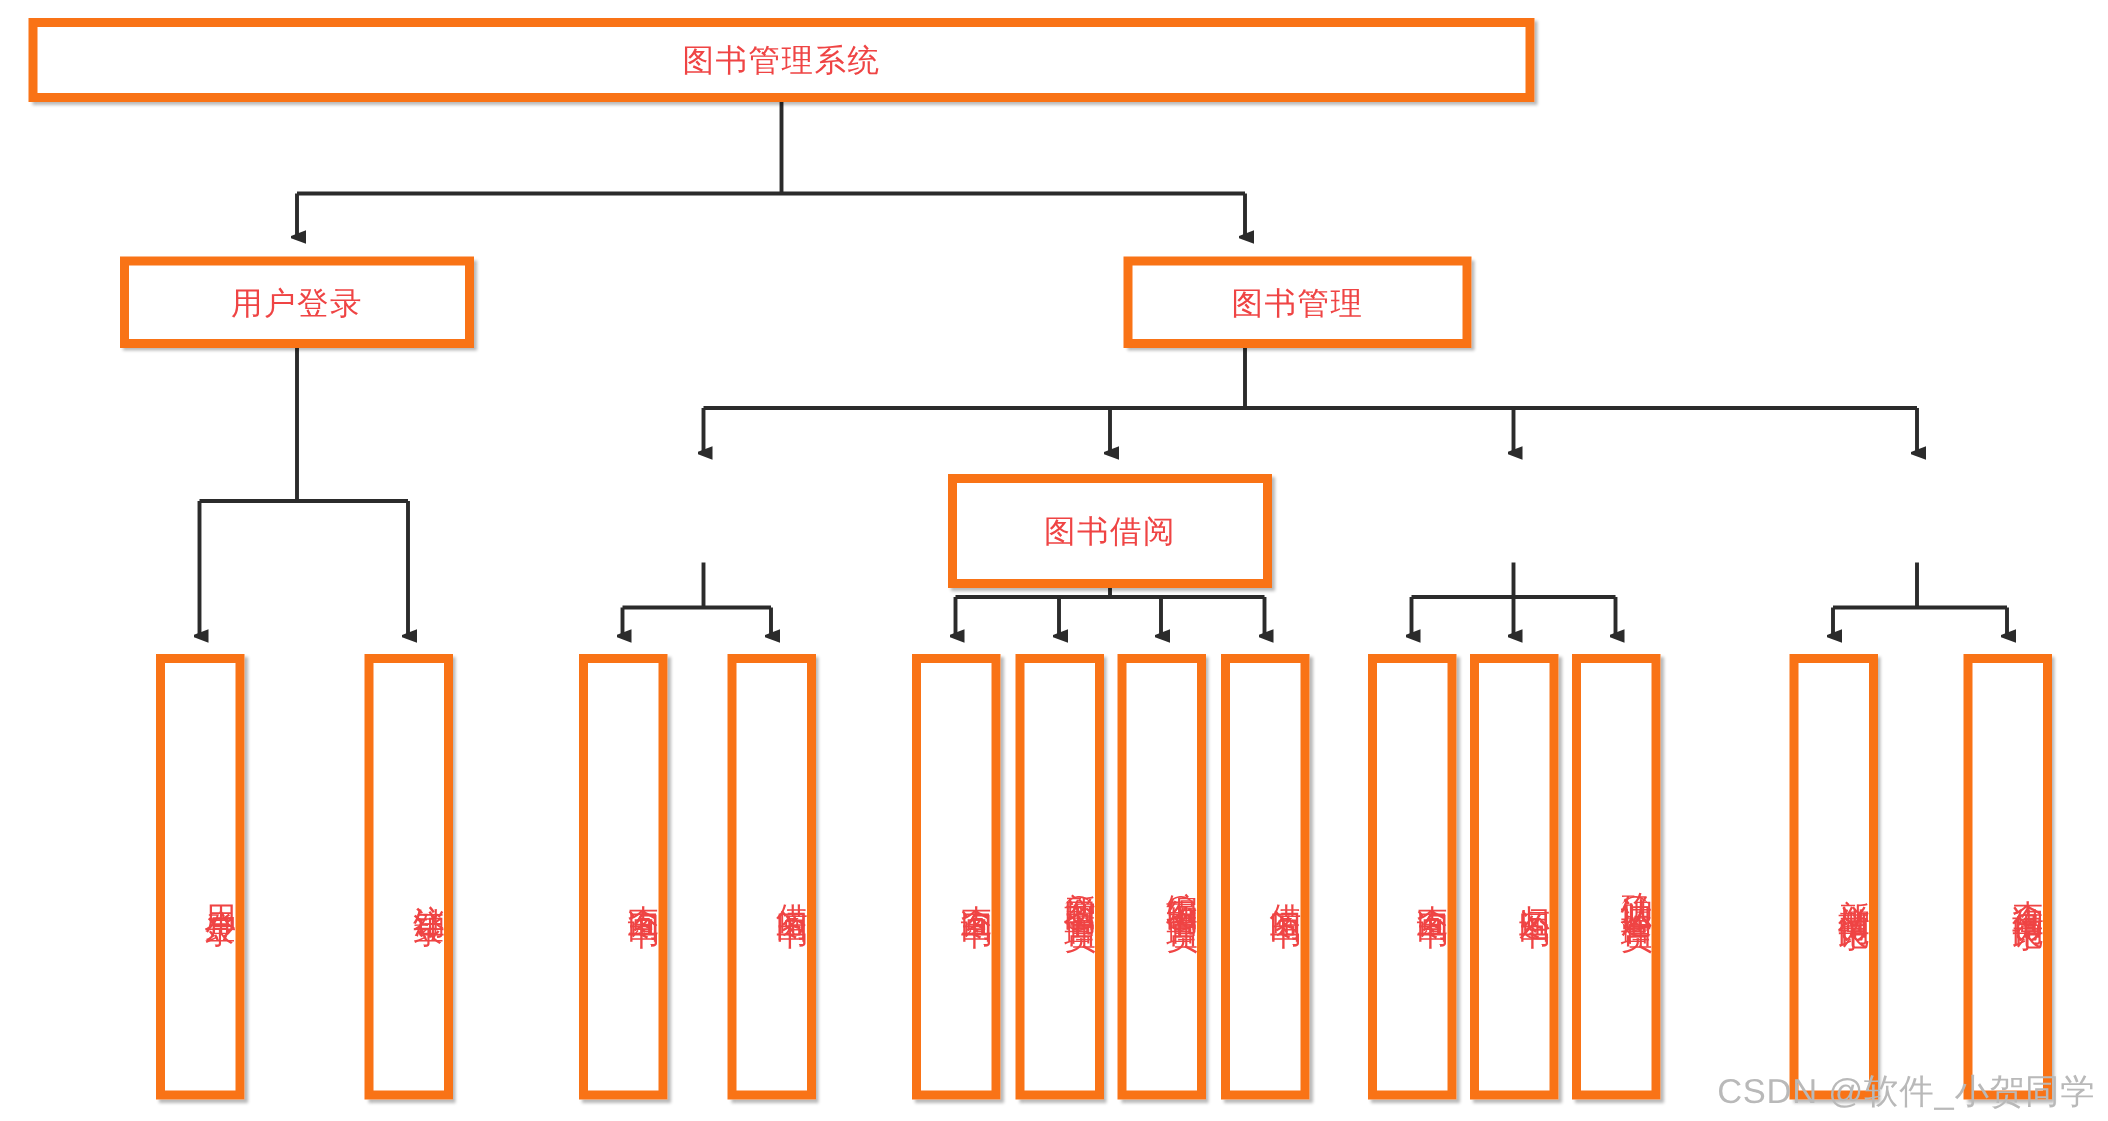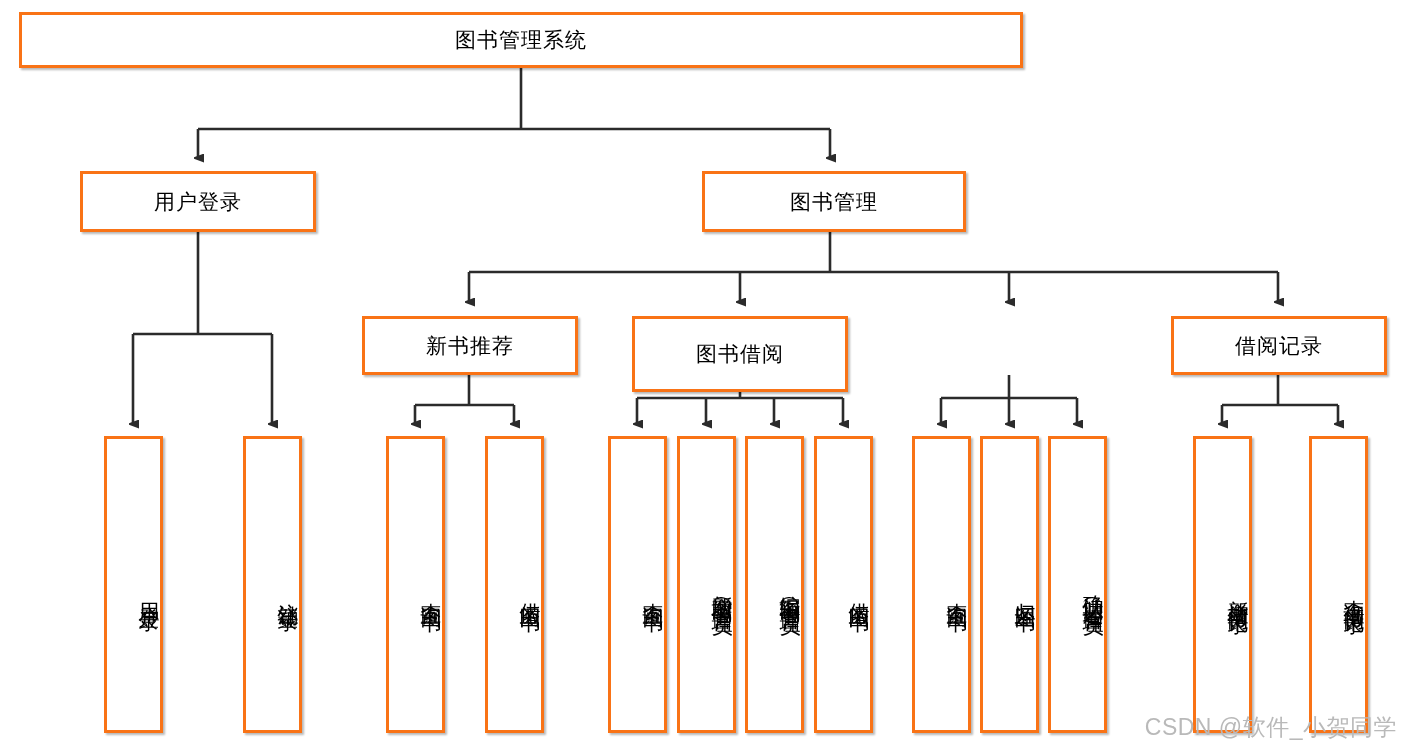--- a/index.html
+++ b/index.html
@@ -20,27 +20,27 @@
   #edges {
     position: absolute;
     left: 0;
     top: 0;
     width: 1405px;
     height: 747px;
   }
   .node {
     position: absolute;
     box-sizing: border-box;
-    border: 3px solid #f97316;
+    border: 6px solid #f97316;
     background: #ffffff;
     box-shadow: 2px 2px 2px rgba(0,0,0,0.28);
     display: flex;
     align-items: center;
     justify-content: center;
-    color: #000000;
+    color: #ef4444;
   }
   .node.horiz {
     font-size: 21px;
     letter-spacing: 1px;
   }
   .node.vert {
     writing-mode: vertical-rl;
     text-orientation: upright;
     font-size: 21px;
     letter-spacing: 3px;
@@ -121,32 +121,26 @@
     </g>
   </svg>
 
   <div class="node horiz" style="left:19px; top:12px; width:1004px; height:56px;">
     <span>图书管理系统</span>
   </div>
 
   <div class="node horiz" style="left:80px; top:171px; width:236px; height:61px;">
     <span>用户登录</span>
   </div>
-  <div class="node horiz" style="left:702px; top:171px; width:264px; height:61px;">
+  <div class="node horiz" style="left:749px; top:171px; width:232px; height:61px;">
     <span>图书管理</span>
   </div>
 
-  <div class="node horiz" style="left:362px; top:316px; width:216px; height:59px;">
-    <span>新书推荐</span>
-  </div>
   <div class="node horiz" style="left:632px; top:316px; width:216px; height:76px;">
     <span>图书借阅</span>
-  </div>
-  <div class="node horiz" style="left:1171px; top:316px; width:216px; height:59px;">
-    <span>借阅记录</span>
   </div>
 
   <div class="node vert" style="left:104px; top:436px; width:59px; height:297px;">
     <span class="vlabel">用户登录</span>
   </div>
   <div class="node vert" style="left:243px; top:436px; width:59px; height:297px;">
     <span class="vlabel">注销登录</span>
   </div>
 
   <div class="node vert" style="left:386px; top:436px; width:59px; height:297px;">

